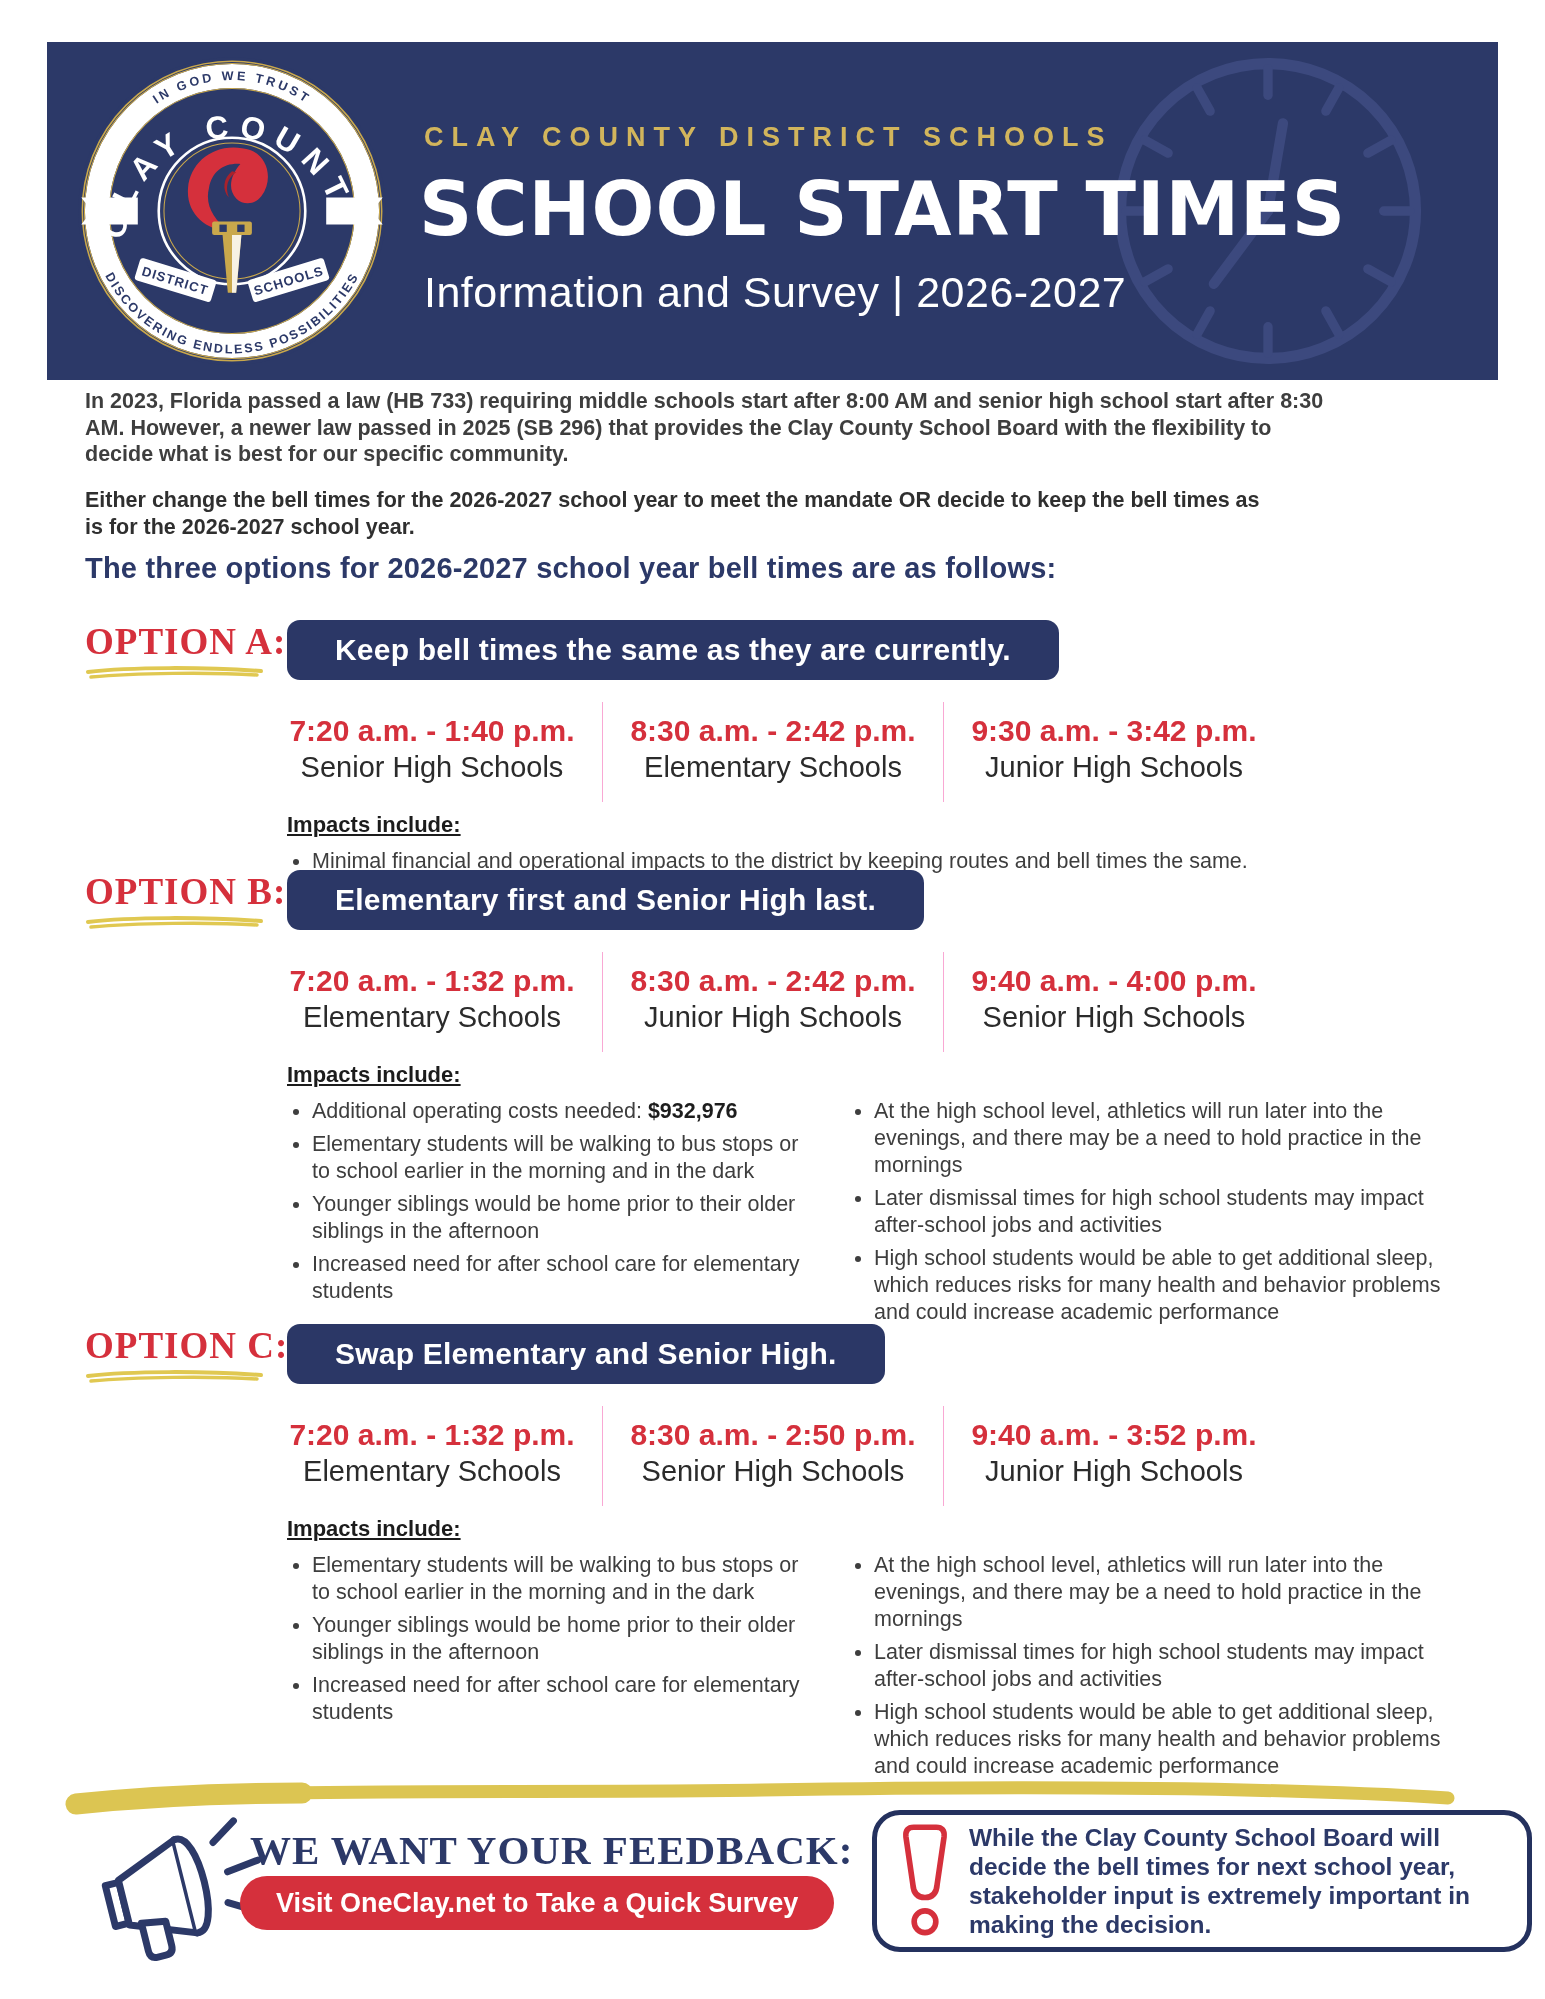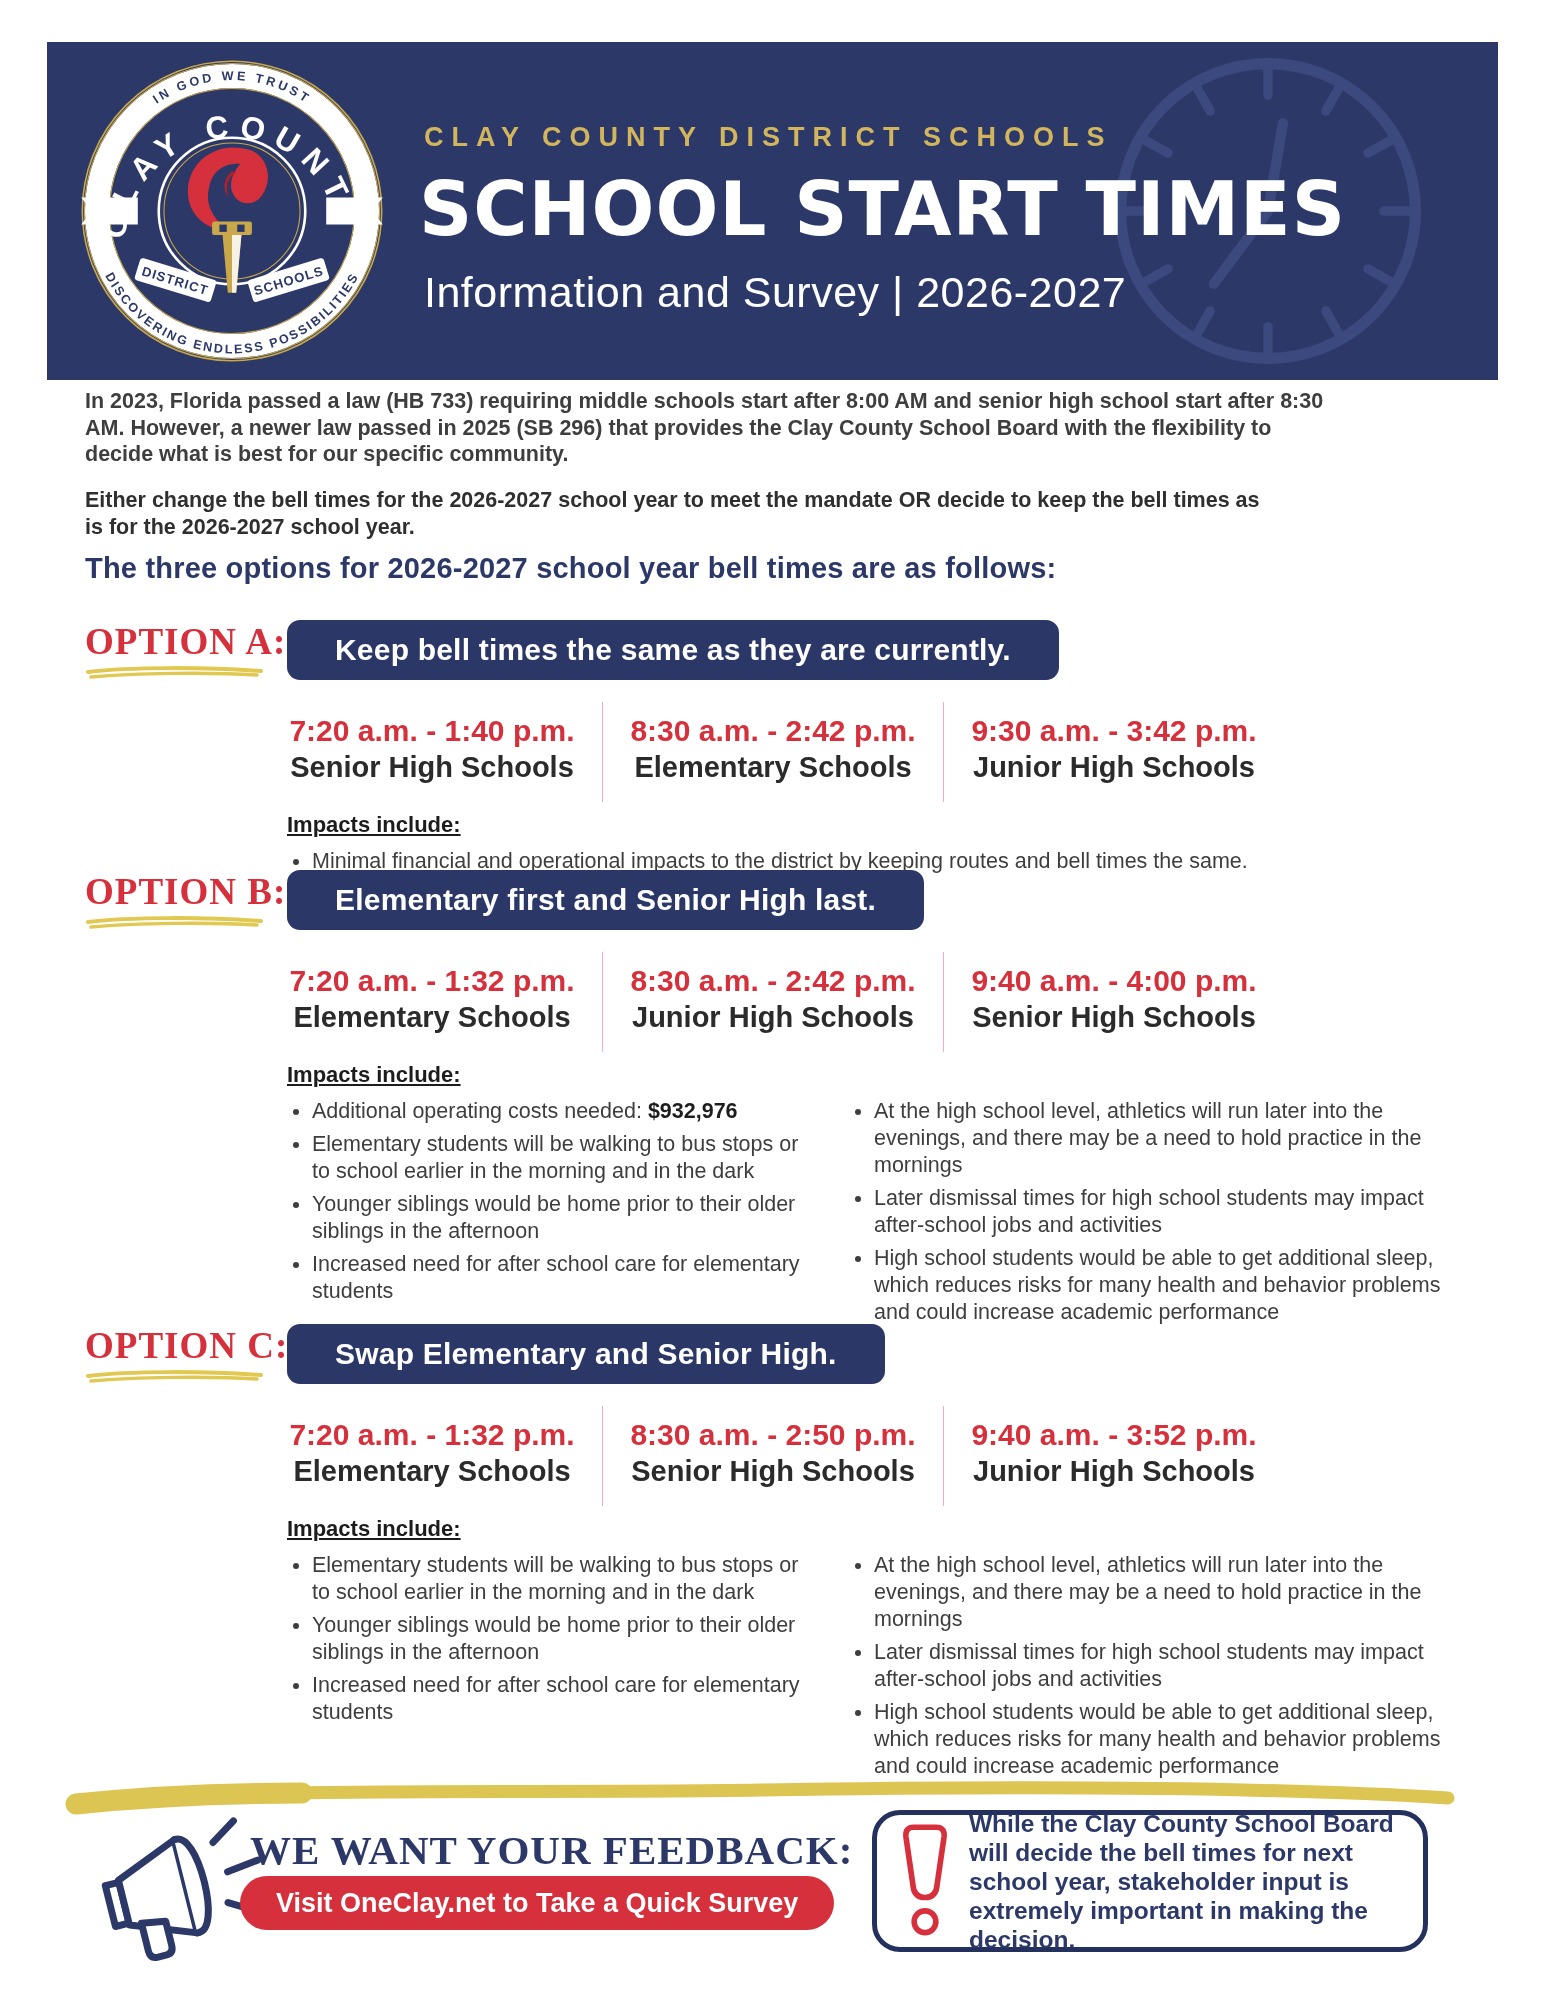--- a/index.html
+++ b/index.html
@@ -39,21 +39,21 @@
   .opt-label{color:#d5303c;font-family:"Liberation Serif","DejaVu Serif",serif;
              font-weight:bold;font-size:37px;letter-spacing:1px;white-space:nowrap;}
   .squiggle{display:block;margin-top:2px;}
   .pill{display:inline-block;background:#2b3766;color:#ffffff;border-radius:13px;
         font-size:30px;font-weight:bold;letter-spacing:.2px;padding:13px 48px;
         white-space:nowrap;}
   .times{display:flex;margin-left:177px;margin-top:22px;}
   .time-col{width:340px;flex:0 0 340px;text-align:center;padding:12px 0 18px 0;}
   .time-col + .time-col{border-left:1px solid #f9a8d4;}
   .time{color:#d5303c;font-size:30px;font-weight:bold;white-space:nowrap;}
-  .school{color:#2b2b2b;font-size:29px;margin-top:3px;white-space:nowrap;font-weight:bold;}
+  .school{color:#2b2b2b;font-size:29px;margin-top:3px;white-space:nowrap;}
   .impacts-h{margin:10px 0 0 202px;font-size:22px;font-weight:bold;color:#1c1c1c;
              text-decoration:underline;width:fit-content;}
   ul.impacts{margin:10px 0 0 165px;padding:0 0 0 62px;}
   ul.impacts li{font-size:21.5px;line-height:27px;color:#3e3e3e;margin-bottom:6px;}
   ul.impacts li b{color:#1d1d1d;}
   .impact-cols{display:flex;align-items:flex-start;}
   .impact-cols ul.left{flex:0 0 562px;width:562px;box-sizing:border-box;margin-left:165px;}
   .impact-cols ul.right{flex:0 0 660px;width:660px;box-sizing:border-box;margin-left:0;}
   ul.wide{max-width:1290px;}
 
@@ -61,21 +61,21 @@
   .footer{position:absolute;left:0;top:1778px;width:1545px;height:221px;}
   .divider{position:absolute;left:62px;top:0;}
   .megaphone{position:absolute;left:80px;top:38px;width:210px;height:150px;}
   .feedback-h{position:absolute;left:250px;top:48px;color:#2c3968;
               font-family:"Liberation Serif","DejaVu Serif",serif;font-weight:bold;
               font-size:41px;letter-spacing:1px;white-space:nowrap;}
   .survey-btn{position:absolute;left:240px;top:98px;display:inline-block;
               background:#d5303c;color:#ffffff;border-radius:27px;height:54px;
               line-height:54px;padding:0 36px;font-size:27px;font-weight:bold;
               white-space:nowrap;text-decoration:none;cursor:pointer;}
-  .callout{position:absolute;left:872px;top:32px;width:556px;height:142px;
+  .callout{position:absolute;left:872px;top:32px;width:660px;height:142px;
            box-sizing:border-box;border:5px solid #24315e;border-radius:28px;
            display:flex;align-items:center;padding:8px 20px 8px 22px;background:#fff;}
   .excl{width:52px;height:122px;flex:0 0 52px;margin-right:18px;}
   .callout-text{color:#2c3968;font-size:24.5px;line-height:29px;font-weight:bold;}
 </style>
 </head>
 <body>
 
 <div class="page">
 

